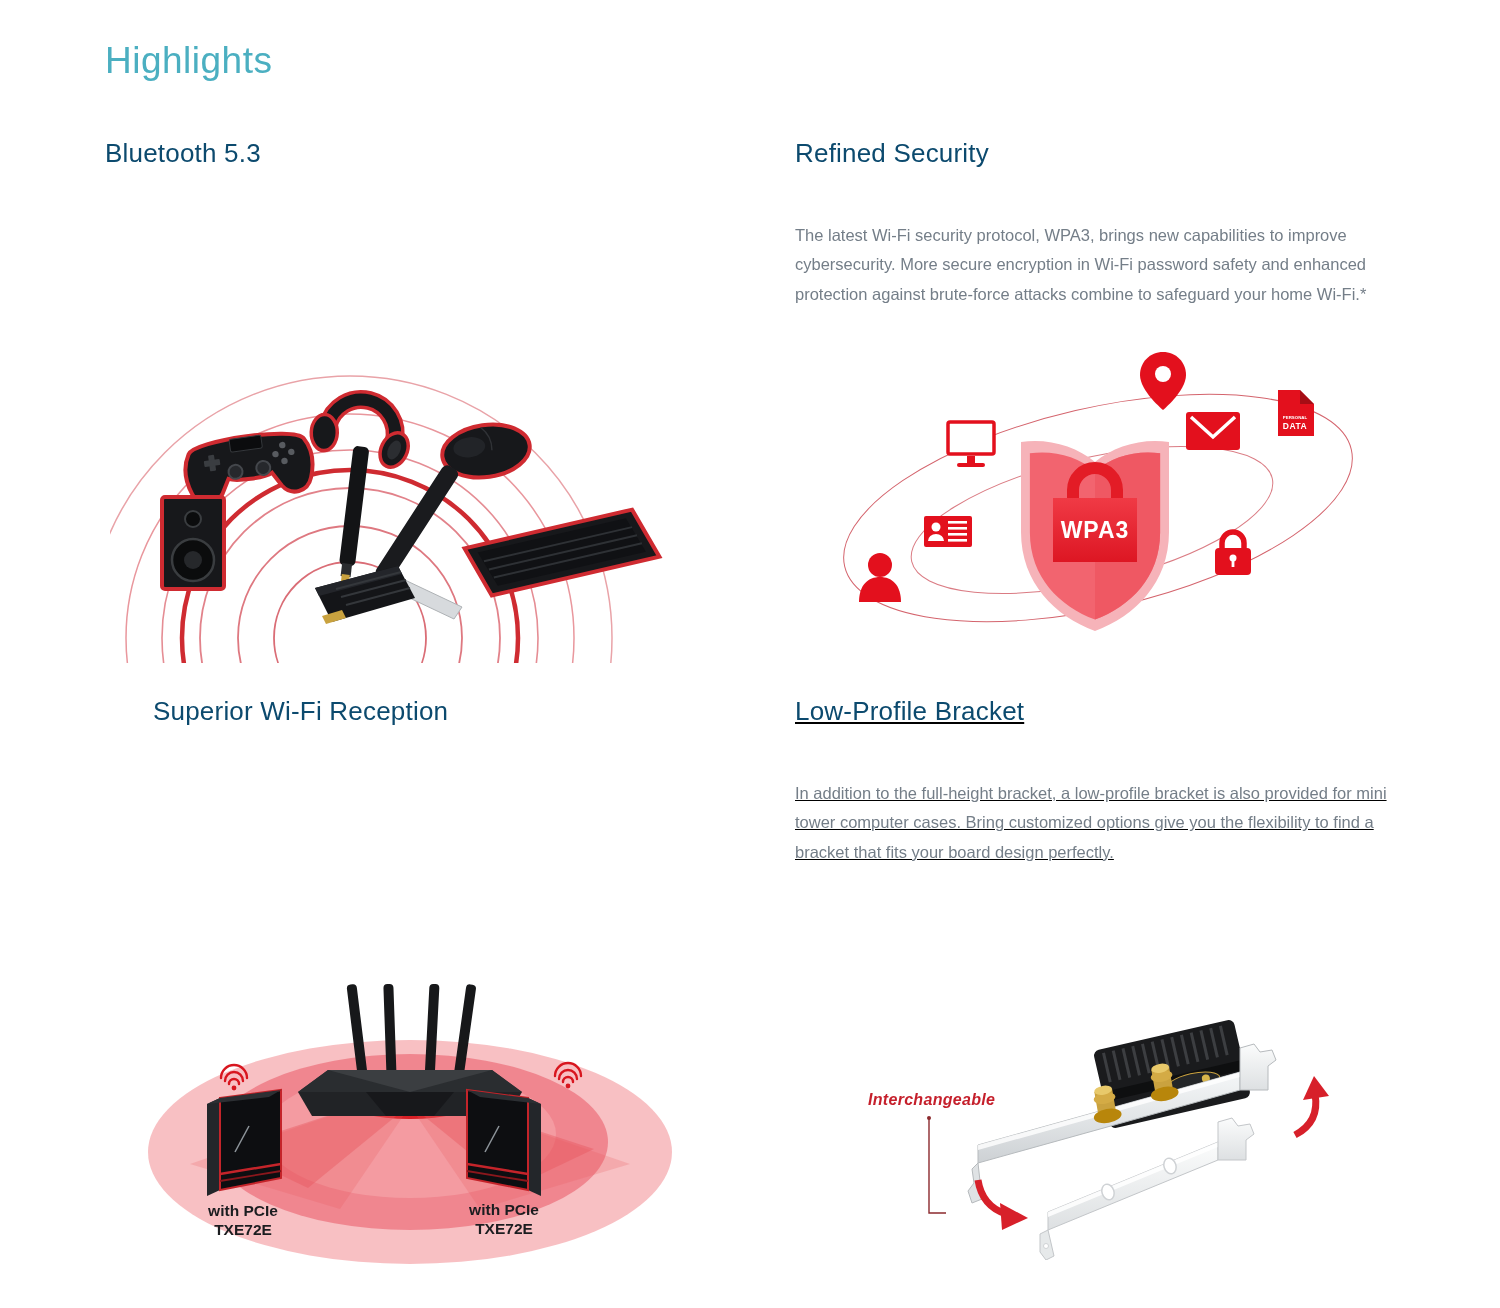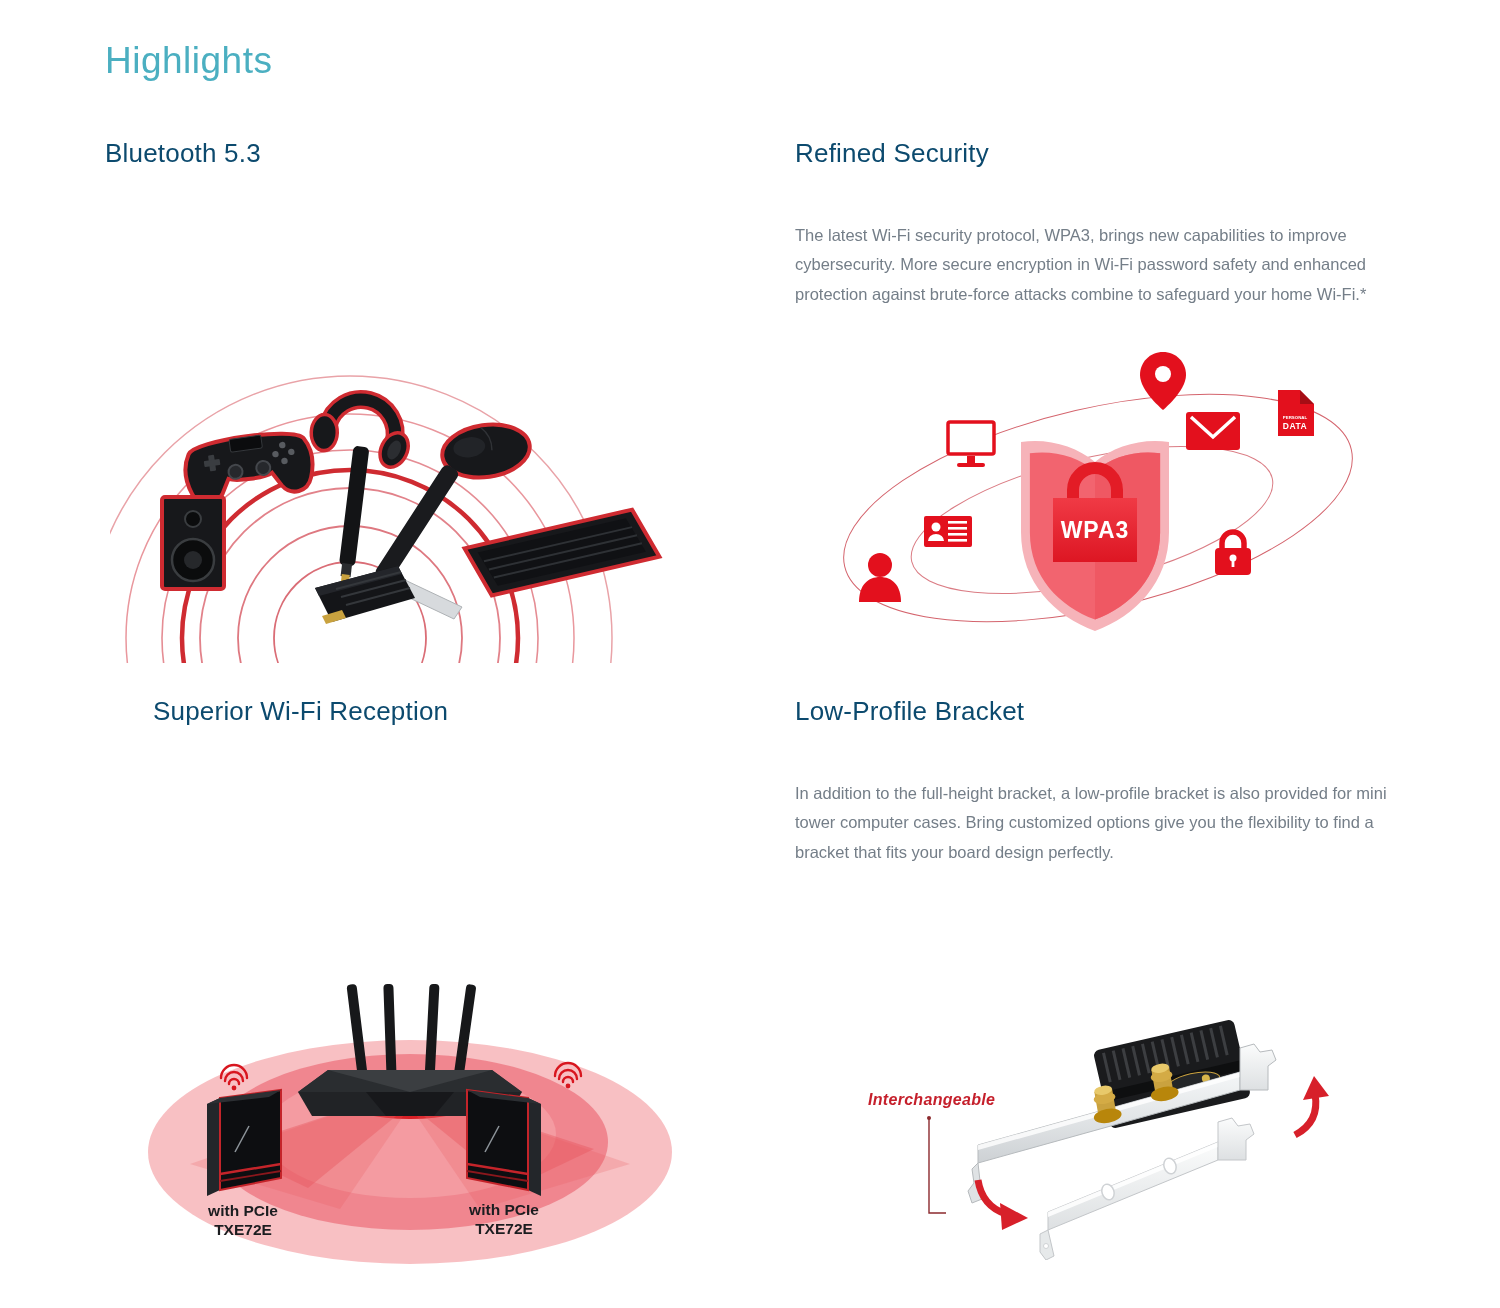--- a/index.html
+++ b/index.html
@@ -34,21 +34,21 @@
   .feature p{
     margin:52px 0 0 0;
     width:608px;
     font-size:16.5px;
     line-height:1.78;
     color:#747e88;
   }
   .art1{left:105px;top:138px;}
   .art2{left:795px;top:138px;}
   .art3{left:105px;top:696px;margin-left:48px;}
-  .art4{left:795px;top:696px;}
+  .art4{left:795px;top:696px;text-decoration:underline;}
   figure{margin:0;position:absolute;}
   .fig-bluetooth{left:110px;top:348px;width:580px;height:315px;}
   .fig-security{left:820px;top:340px;width:560px;height:330px;}
   .fig-reception{left:130px;top:972px;width:560px;height:325px;}
   .fig-bracket{left:840px;top:1000px;width:560px;height:260px;}
   svg{display:block;}
 </style>
 </head>
 <body>
 

